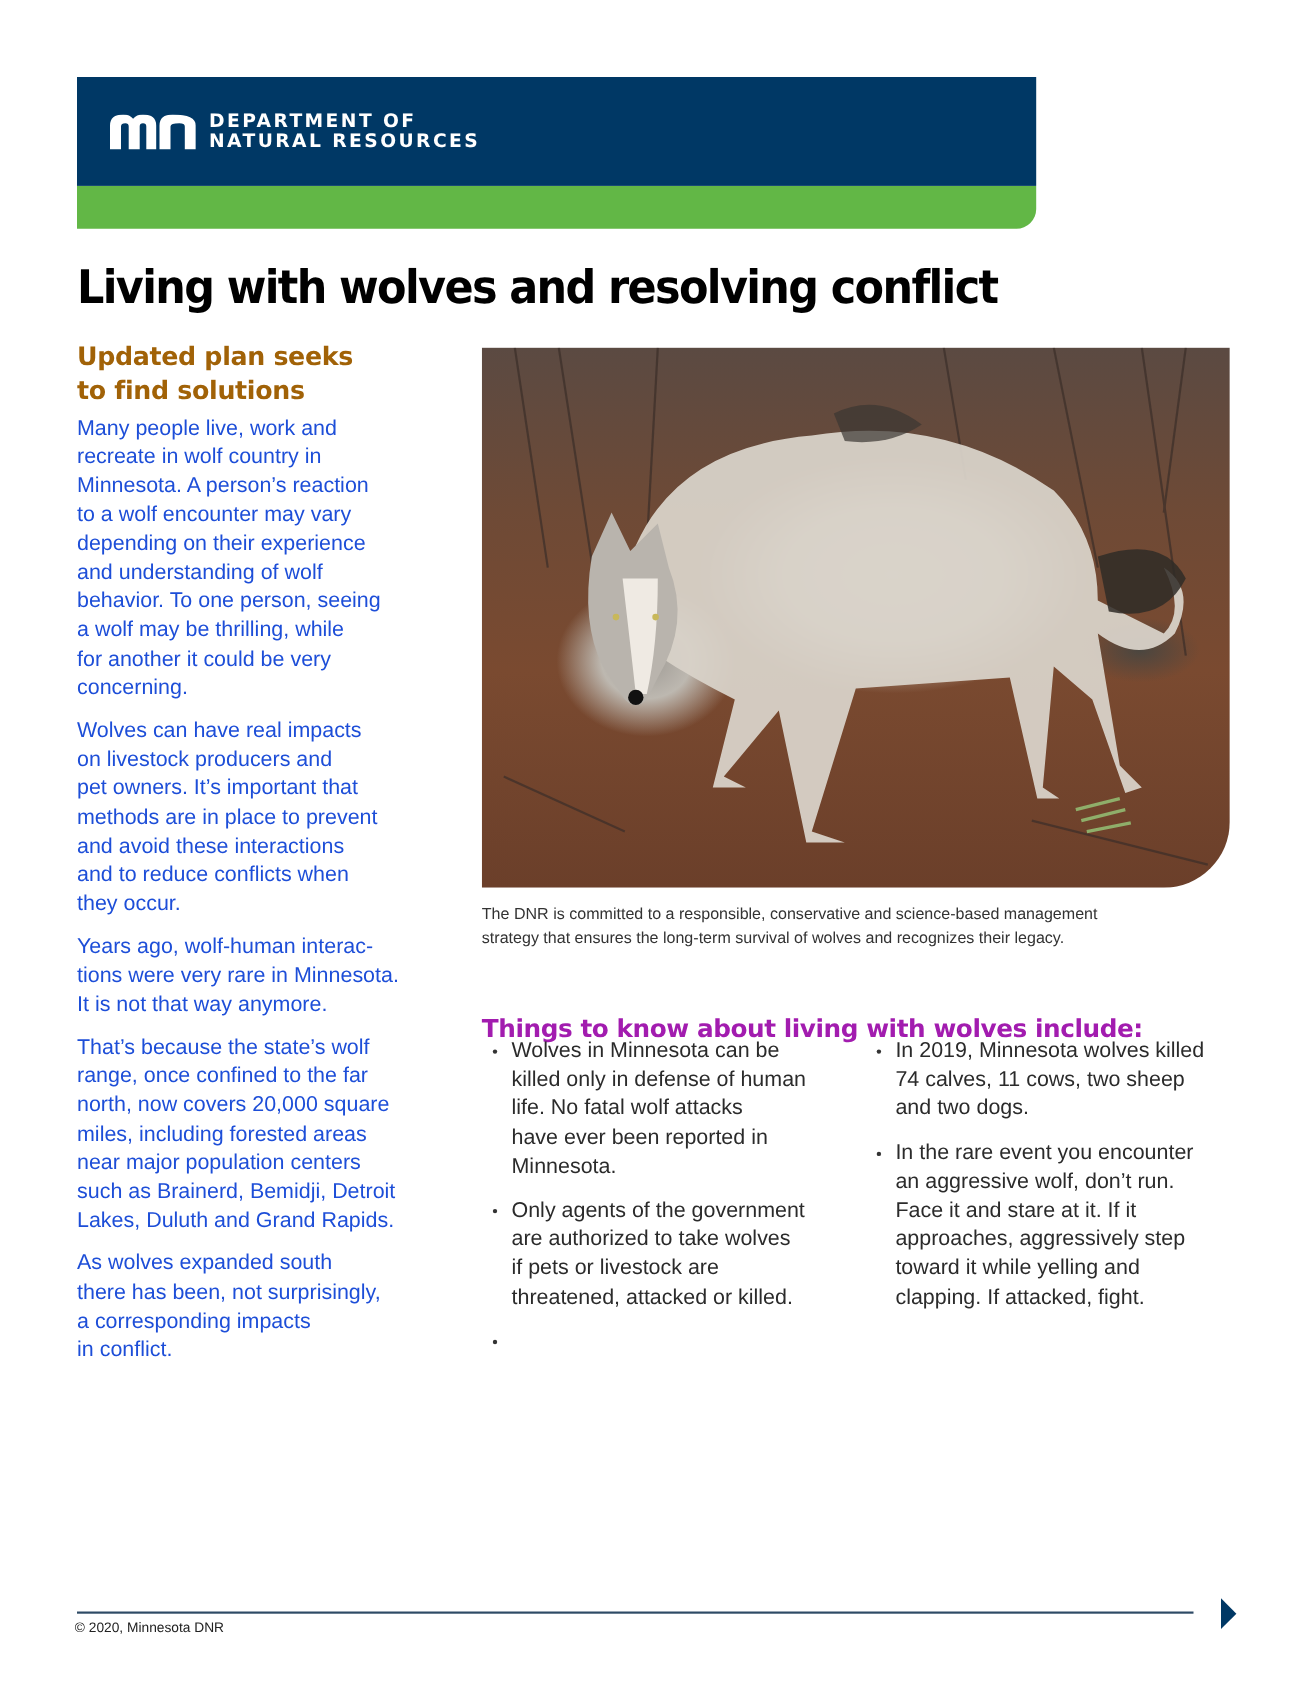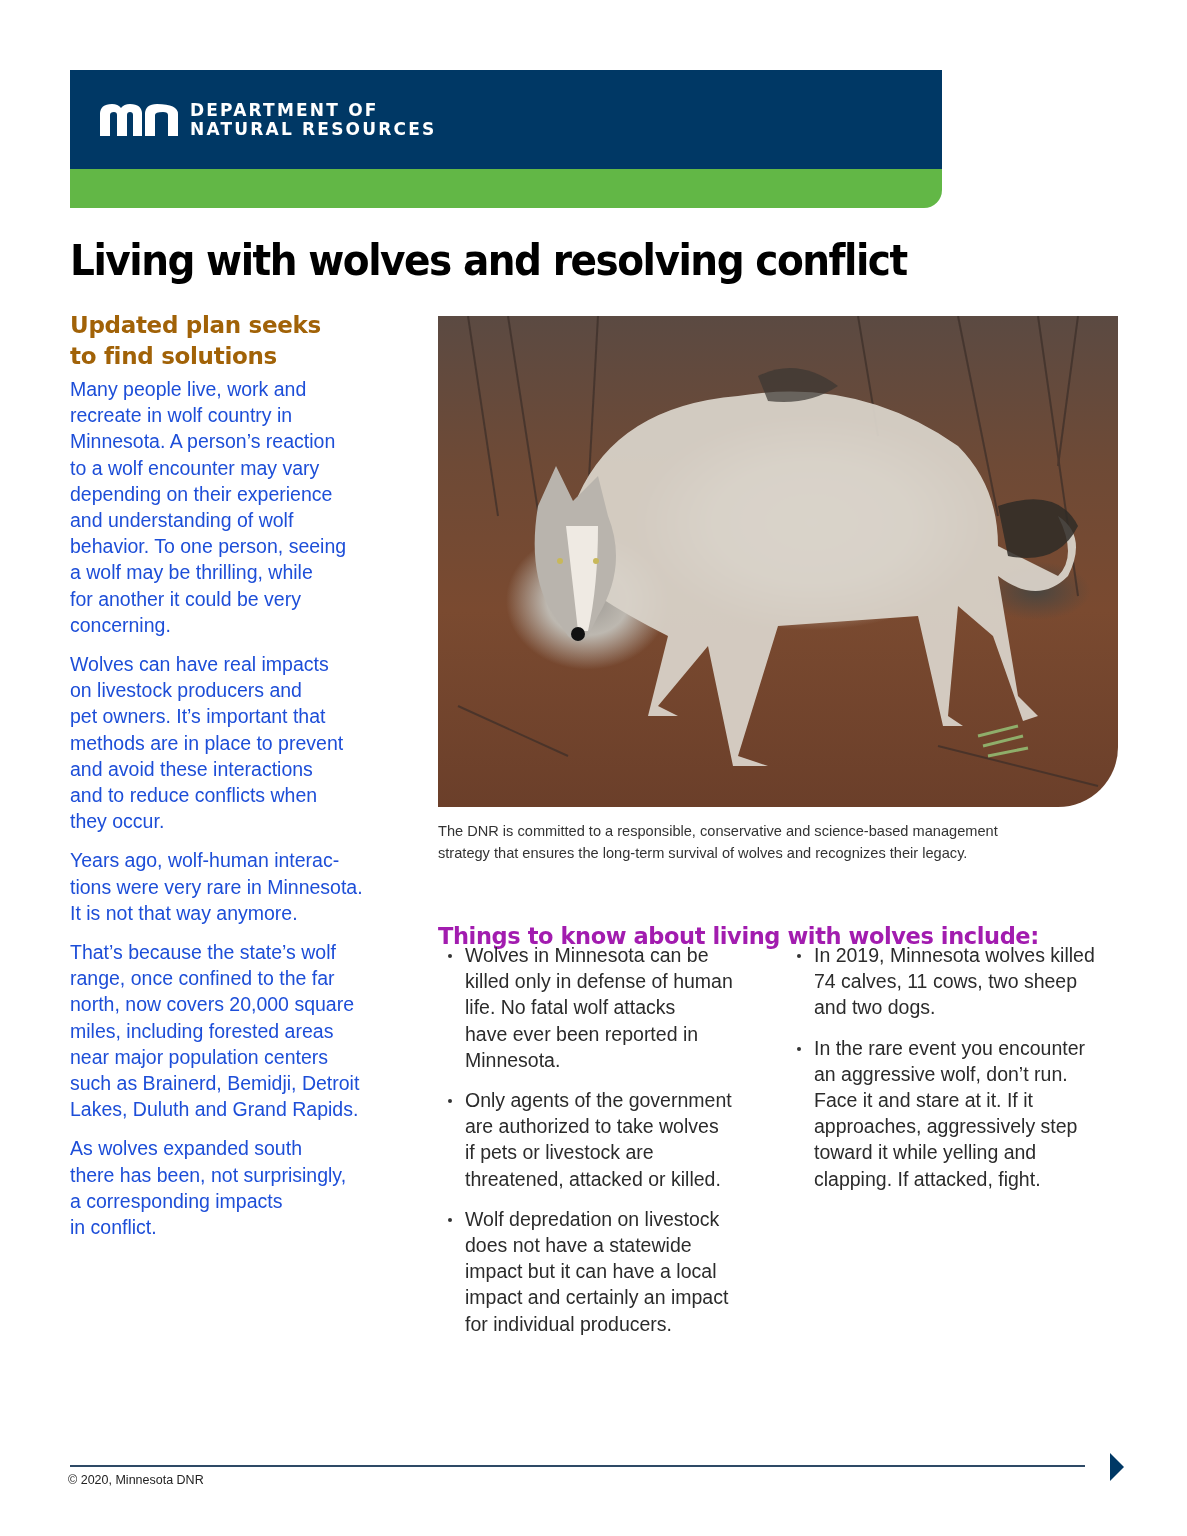--- a/index.html
+++ b/index.html
@@ -137,25 +137,21 @@
 <ul class="bullets col1">
   <li class="bullet"><span class="bullet-dot"></span><span>Wolves in Minnesota can be
 killed only in defense of human
 life. No fatal wolf attacks
 have ever been reported in
 Minnesota.</span></li>
   <li class="bullet"><span class="bullet-dot"></span><span>Only agents of the government
 are authorized to take wolves
 if pets or livestock are
 threatened, attacked or killed.</span></li>
-  <li class="bullet"><span class="bullet-dot"></span><span>Wolf depredation on livestock
-does not have a statewide
-impact but it can have a local
-impact and certainly an impact
-for individual producers.</span></li>
+  <li class="bullet"><span class="bullet-dot"></span></li>
 </ul>
 <ul class="bullets col2">
   <li class="bullet"><span class="bullet-dot"></span><span>In 2019, Minnesota wolves killed
 74 calves, 11 cows, two sheep
 and two dogs.</span></li>
   <li class="bullet"><span class="bullet-dot"></span><span>In the rare event you encounter
 an aggressive wolf, don’t run.
 Face it and stare at it. If it
 approaches, aggressively step
 toward it while yelling and

